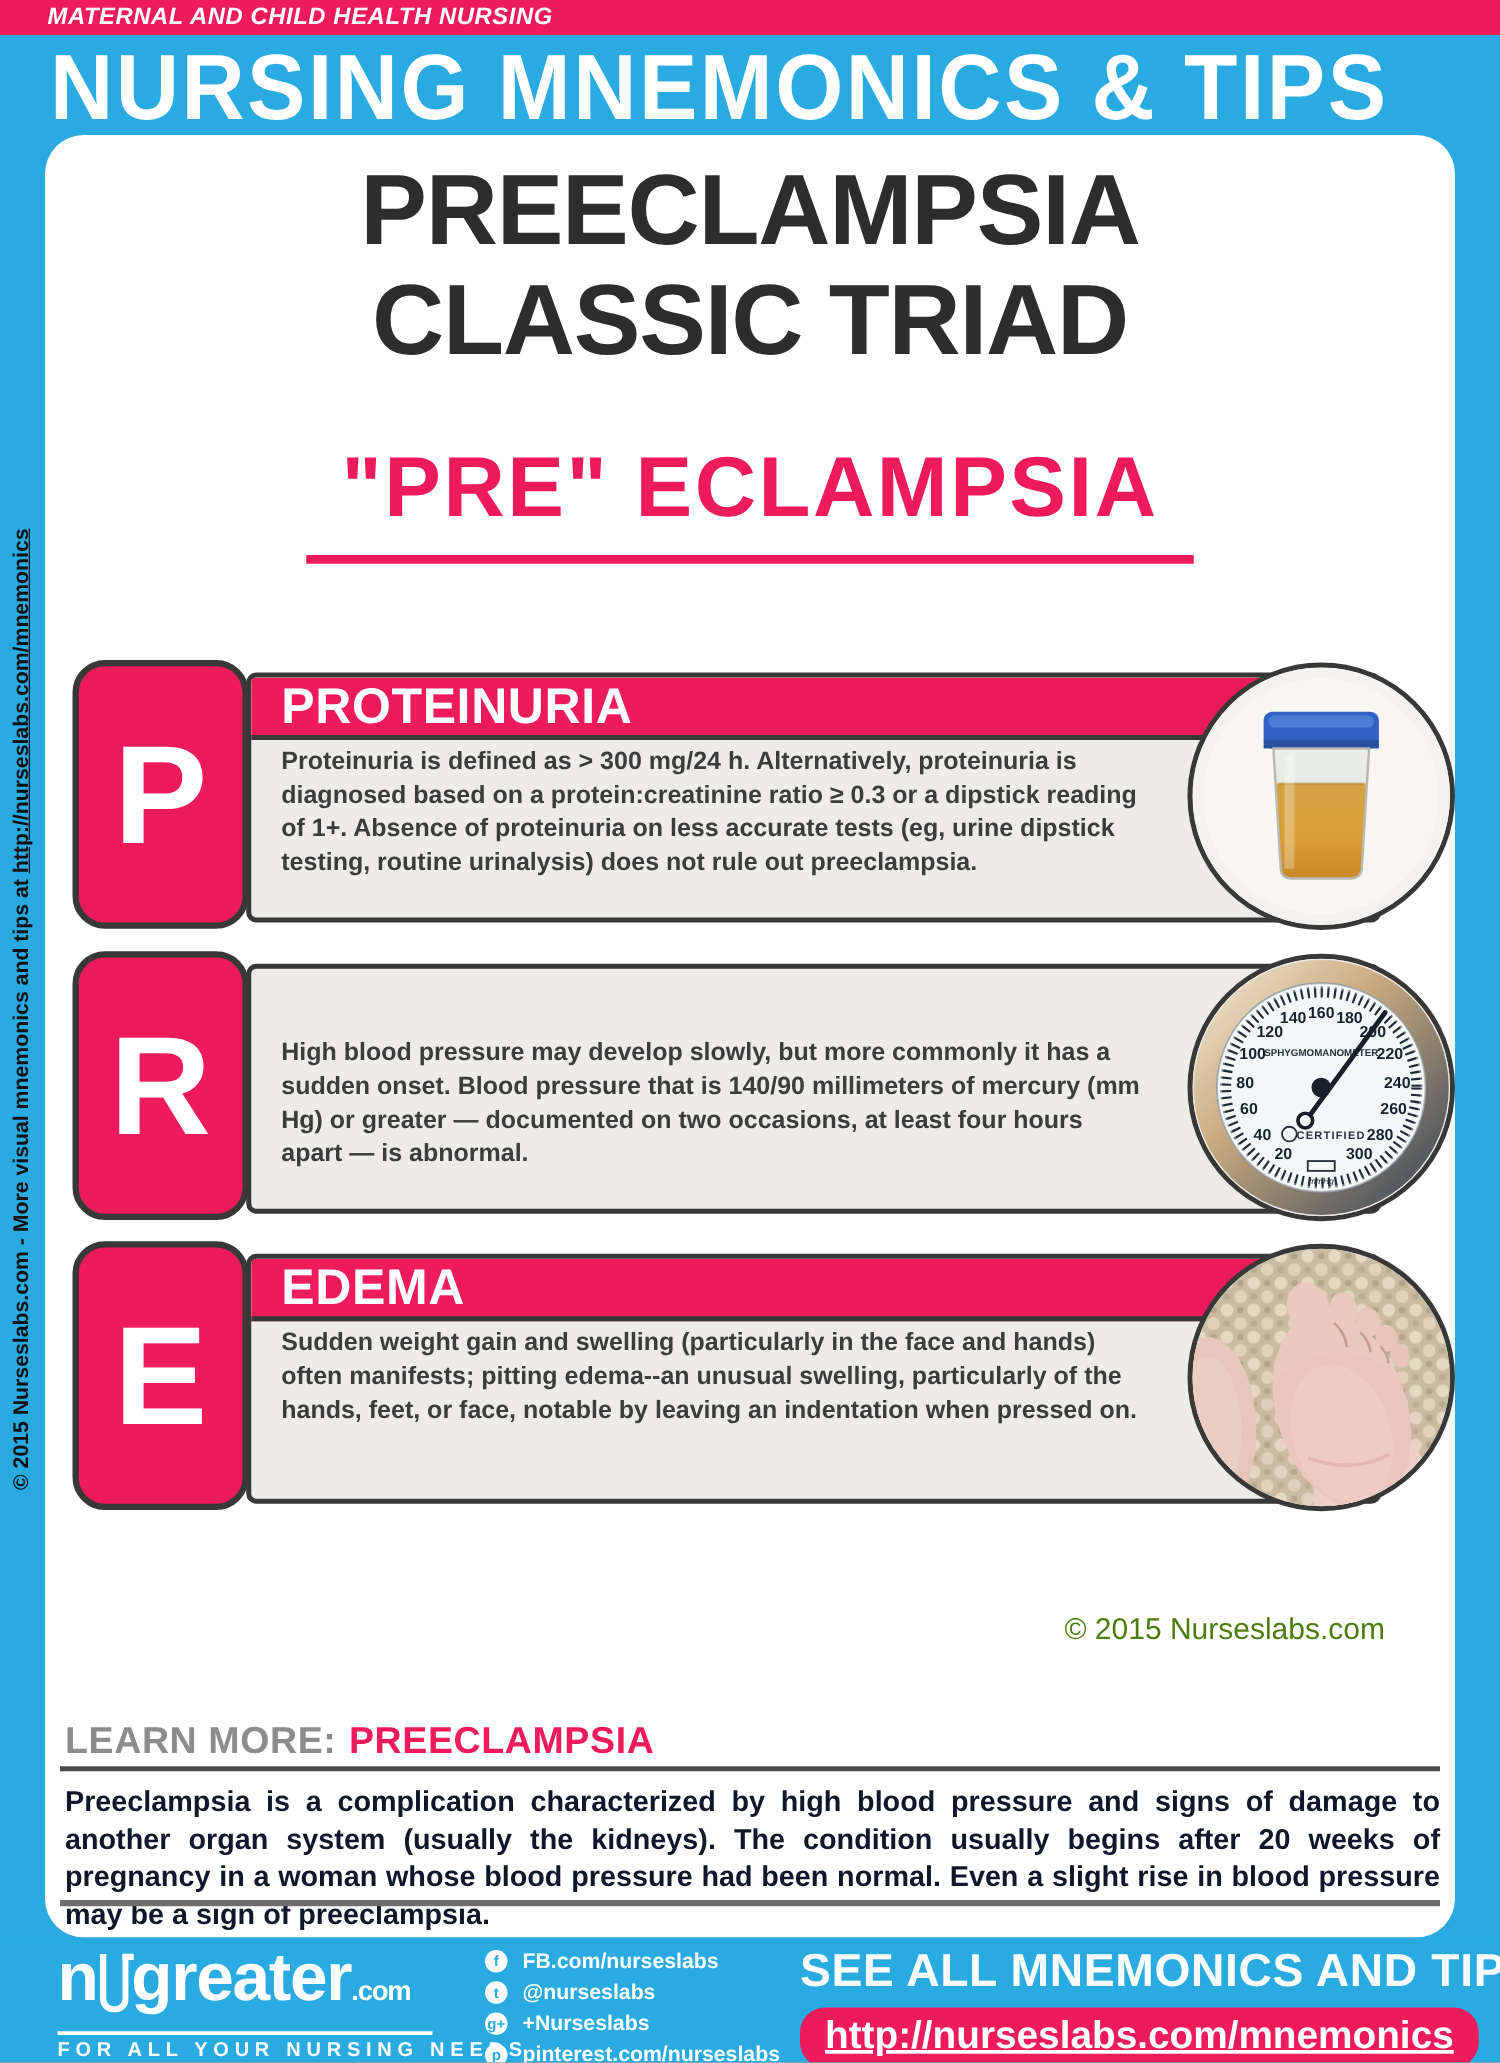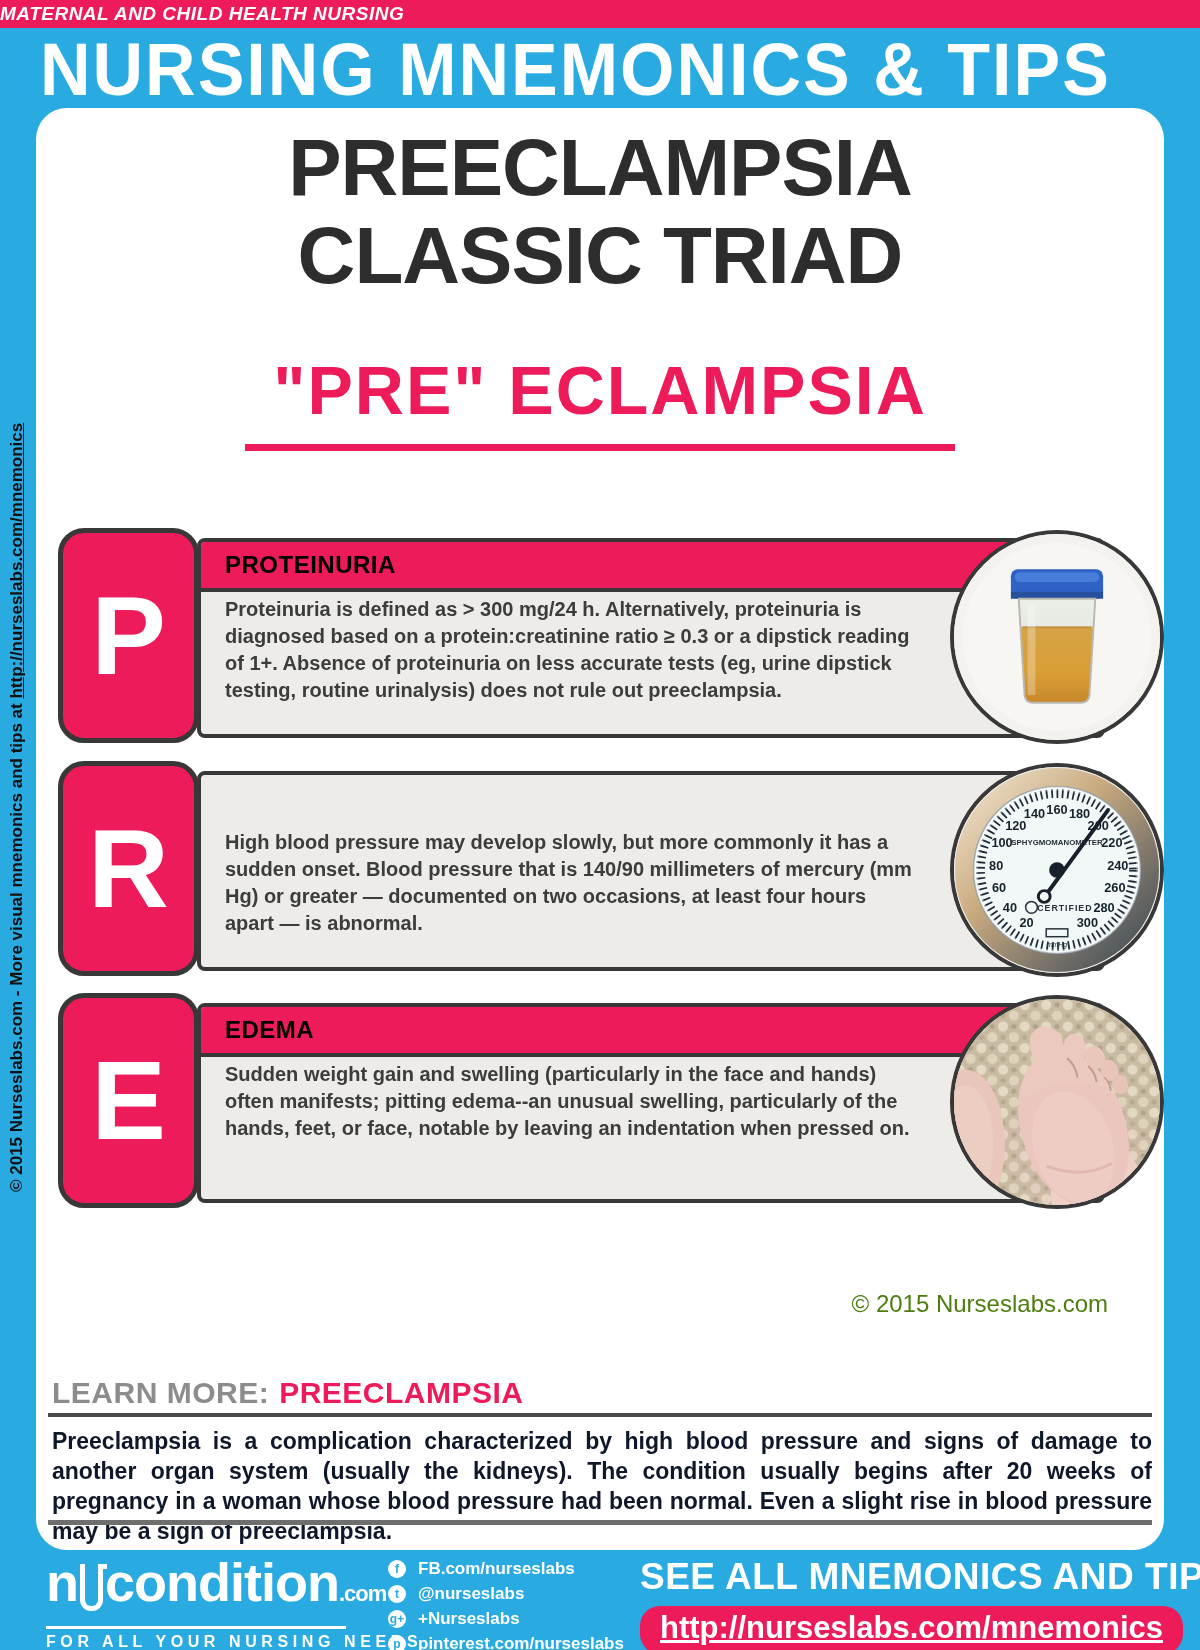--- a/index.html
+++ b/index.html
@@ -1,21 +1,21 @@
 <!DOCTYPE html>
 <html><head>
 <meta charset="utf-8">
 <style>
   html,body{margin:0;padding:0;background:#888;}
   .poster{position:relative;width:1200px;height:1650px;margin:0 auto;background:#29ABE2;
           font-family:"Liberation Sans",sans-serif;overflow:hidden;}
   
   .kicker{position:absolute;left:0;top:0;width:1200px;height:28px;background:#ED1B59;
           color:#fff;font-style:italic;font-weight:bold;font-size:19px;line-height:28px;
-          box-sizing:border-box;letter-spacing:.5px;}
+          padding-left:38px;box-sizing:border-box;letter-spacing:.5px;}
   .banner{position:absolute;left:40px;top:26px;width:1150px;height:82px;color:#fff;
           font-weight:900;font-size:70px;line-height:82px;letter-spacing:2px;white-space:nowrap;
           transform:scaleY(1.06);transform-origin:left top;}
   
   .vtext{position:absolute;left:7px;top:1192px;transform:rotate(-90deg);transform-origin:0 0;
          white-space:nowrap;font-size:17px;font-weight:bold;color:#101010;}
   .vtext .u{text-decoration:underline;}
   
   .card{position:absolute;left:36px;top:108px;width:1128px;height:1442px;background:#fff;border-radius:31px;}
   .title{position:absolute;left:0;top:16px;width:100%;text-align:center;color:#2D2D2D;
@@ -25,21 +25,21 @@
          letter-spacing:2px;border-bottom:7px solid #ED1B59;padding:0 28px 16px 28px;}
   
   .trio{position:absolute;left:22px;width:1106px;height:215px;}
   .letterbox{position:absolute;left:0;top:0;width:141px;height:215px;background:#ED1B59;
              border:5px solid #383838;border-radius:26px;box-sizing:border-box;z-index:2;
              display:flex;align-items:center;justify-content:center;color:#fff;
              font-size:112px;font-weight:900;line-height:1;}
   .panel{position:absolute;left:139px;top:10px;width:908px;height:200px;background:#EDECE9;
          border:4px solid #383838;border-radius:8px;box-sizing:border-box;z-index:1;overflow:hidden;}
   .band{position:absolute;left:0;top:0;right:0;height:46px;background:#ED1B59;
-        border-bottom:4px solid #383838;color:#000000;font-weight:800;font-size:24px;
+        border-bottom:4px solid #383838;color:#ffffff;font-weight:800;font-size:40px;
         line-height:46px;padding-left:24px;letter-spacing:.5px;}
   .sbody{position:absolute;left:24px;top:54px;width:690px;margin:0;color:#3C3C3C;
          font-weight:bold;font-size:20px;line-height:27px;}
   .photo{position:absolute;left:892px;top:2px;width:206px;height:206px;border:4px solid #383838;
          border-radius:50%;overflow:hidden;z-index:3;background:#F3F2EF;}
   .photo svg{display:block;width:100%;height:100%;}
   
   .copyright{position:absolute;right:56px;top:1182px;color:#4d7c0f;font-size:24px;}
   .learnmore{position:absolute;left:16px;top:1268px;font-weight:900;font-size:30px;color:#8C8C8C;
              letter-spacing:.5px;}
@@ -226,21 +226,21 @@
     <div class="div1"></div>
     <p class="lpara">Preeclampsia is a complication characterized by high blood pressure and signs of damage to another organ system (usually the kidneys). The condition usually begins after 20 weeks of pregnancy in a woman whose blood pressure had been normal. Even a slight rise in blood pressure may be a sign of preeclampsia.</p>
     <div class="div2"></div>
 
   </div>
 
   <div class="footer">
 
     <div class="logo">
       <div class="logo-word">
-        <span>n</span><span class="tube"></span><span>condition</span><span class="logo-tld">.com</span>
+        <span>n</span><span class="tube"></span><span>greater</span><span class="logo-tld">.com</span>
       </div>
       <div class="logo-line"></div>
       <div class="tagline">FOR ALL YOUR NURSING NEEDS</div>
     </div>
 
     <div class="social">
       <div class="social-row">
         <span class="sicon">f</span>
         <span class="slabel">FB.com/nurseslabs</span>
       </div>

